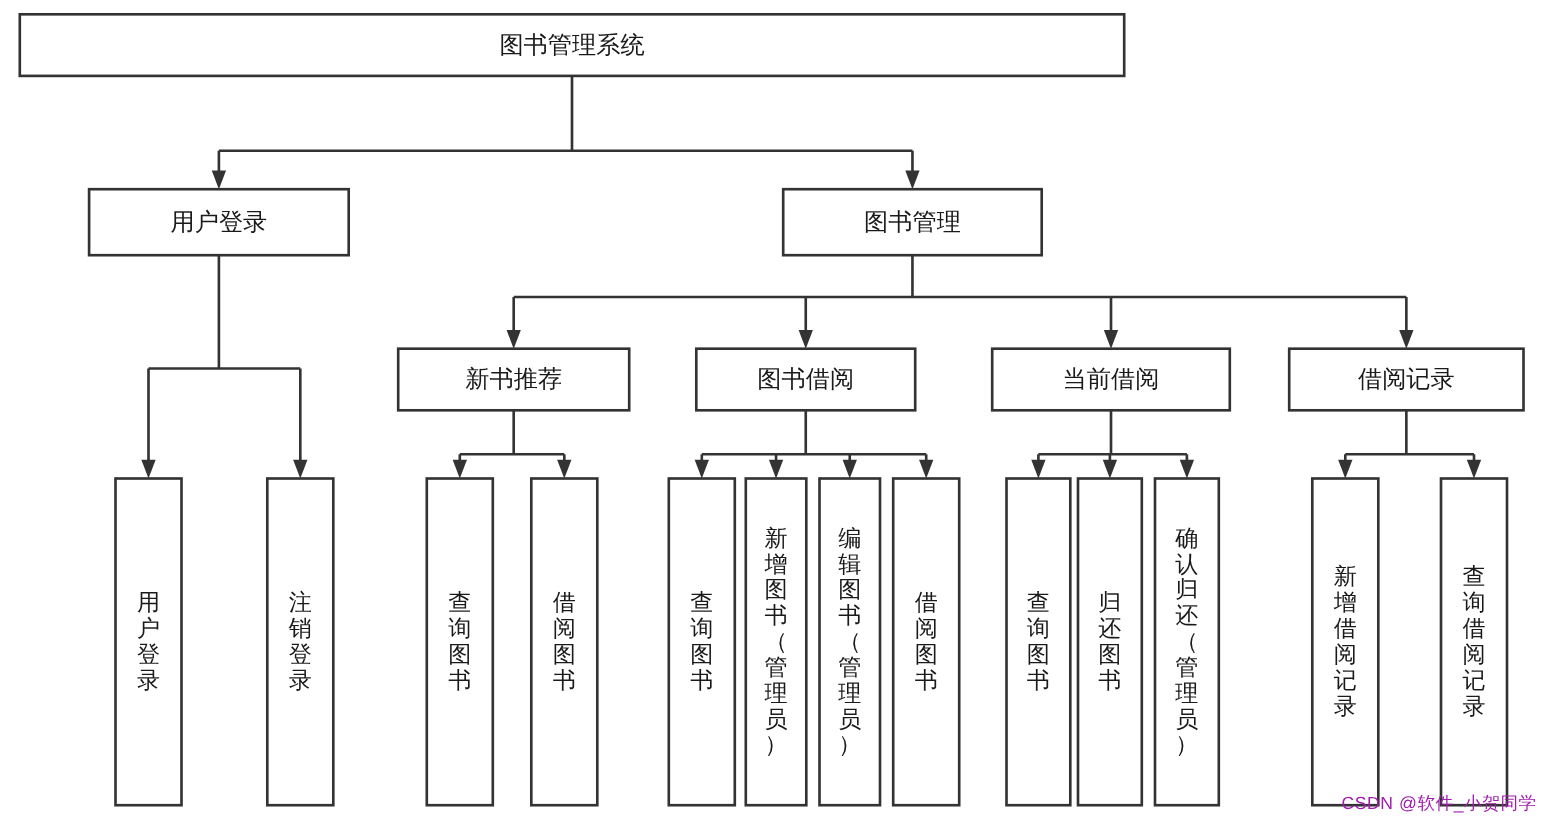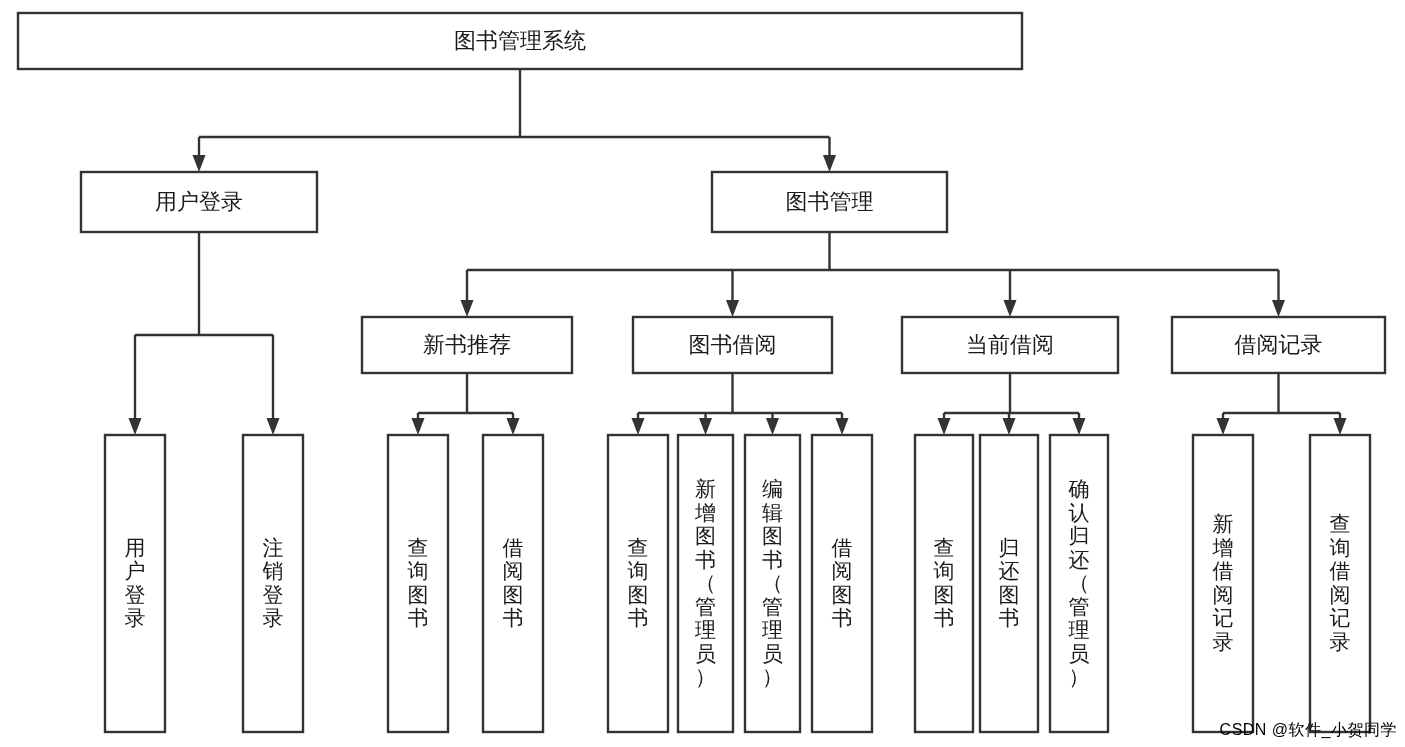--- a/index.html
+++ b/index.html
@@ -50,21 +50,21 @@
     fill: none;
   }
   .arrow-head {
     fill: #333333;
     stroke: none;
   }
   .watermark {
     position: absolute;
     right: 8px;
     bottom: 6px;
-    color: #000000;
+    color: #a21caf;
     font-size: 16px;
     font-family: "Liberation Sans", "DejaVu Sans", sans-serif;
     white-space: nowrap;
     pointer-events: none;
     letter-spacing: 0.5px;
   }
 </style>
 </head>
 <body>
 

